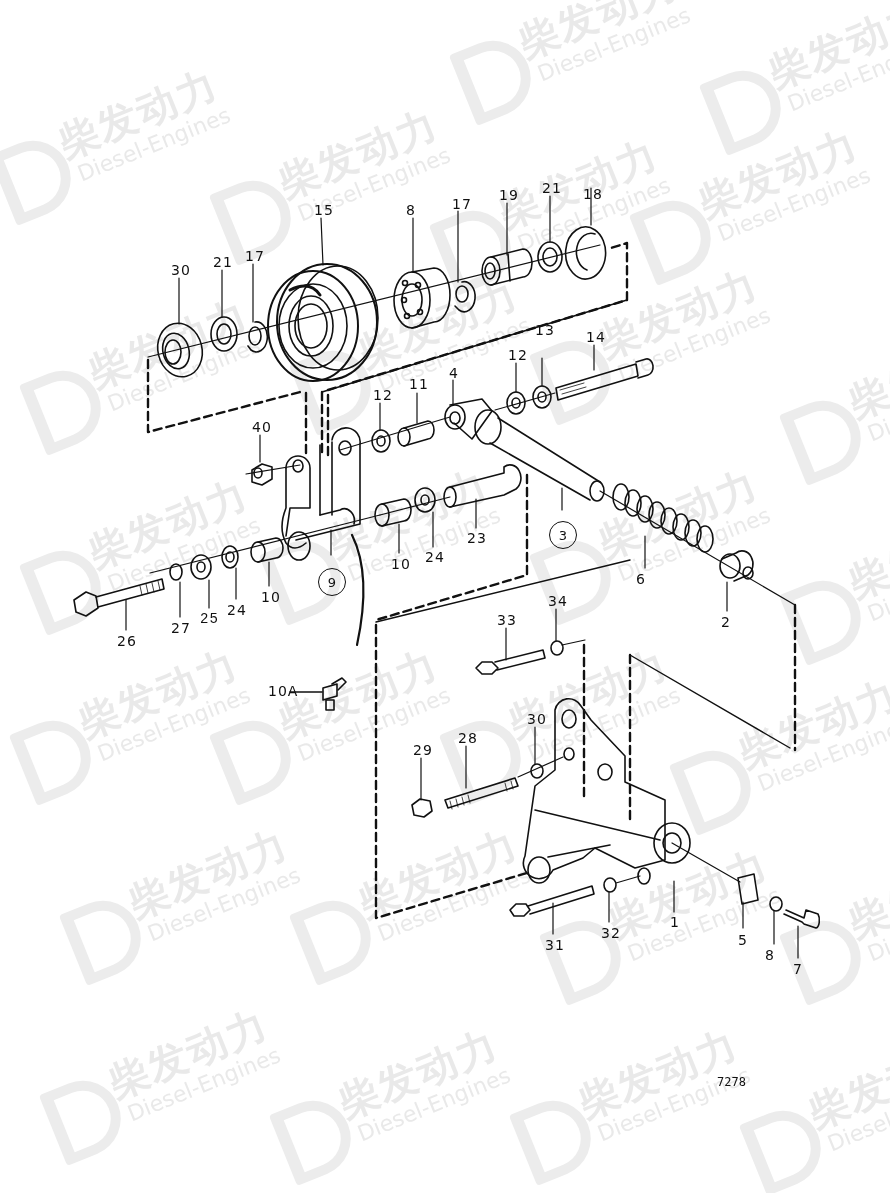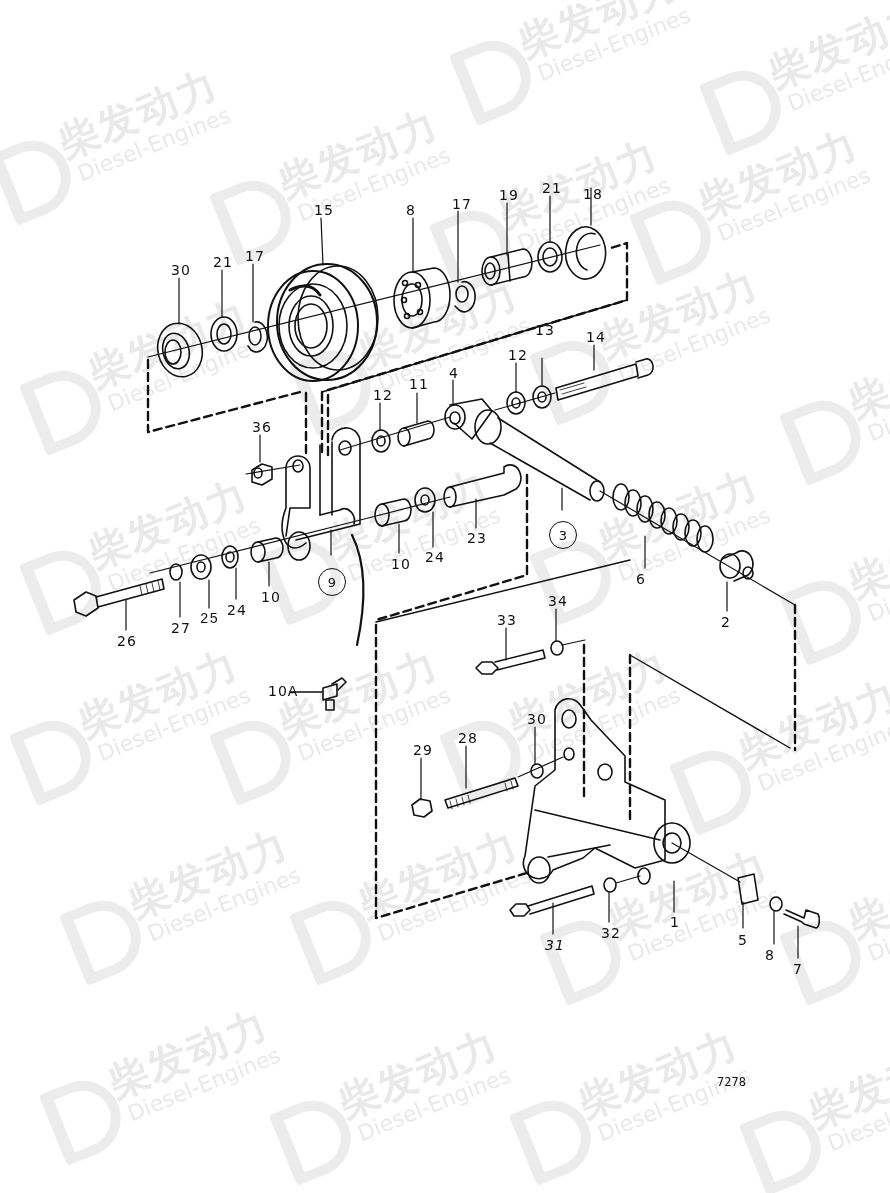--- a/index.html
+++ b/index.html
@@ -431,38 +431,38 @@
     <span class="lbl" style="left: 583px; top: 173px; margin-top: 14px;">18</span>
     <span class="lbl" style="left: 171px; top: 263px;">30</span>
     <span class="lbl" style="left: 213px; top: 255px;">21</span>
     <span class="lbl" style="left: 245px; top: 249px;">17</span>
     <span class="lbl" style="left: 586px; top: 330px;">14</span>
     <span class="lbl" style="left: 508px; top: 348px;">12</span>
     <span class="lbl" style="left: 535px; top: 323px;">13</span>
     <span class="lbl" style="left: 449px; top: 366px;">4</span>
     <span class="lbl" style="left: 373px; top: 388px;">12</span>
     <span class="lbl" style="left: 409px; top: 377px;">11</span>
-    <span class="lbl" style="left: 252px; top: 420px;">36</span>
+    <span class="lbl" style="left: 252px; top: 420px;">40</span>
     <span class="lbl" style="left: 467px; top: 531px;">23</span>
     <span class="lbl" style="left: 391px; top: 557px;">10</span>
     <span class="lbl" style="left: 425px; top: 550px;">24</span>
     <span class="lbl" style="left: 636px; top: 572px;">6</span>
     <span class="lbl" style="left: 721px; top: 615px;">2</span>
     <span class="lbl" style="left: 117px; top: 634px;">26</span>
     <span class="lbl" style="left: 171px; top: 621px;">27</span>
     <span class="lbl" style="left: 200px; top: 612px; font-family: Liberation Mono, monospace;">25</span>
     <span class="lbl" style="left: 227px; top: 603px;">24</span>
     <span class="lbl" style="left: 261px; top: 590px;">10</span>
     <span class="lbl" style="left: 268px; top: 684px;">10A</span>
     <span class="lbl" style="left: 497px; top: 613px;">33</span>
     <span class="lbl" style="left: 548px; top: 594px;">34</span>
     <span class="lbl" style="left: 527px; top: 712px;">30</span>
     <span class="lbl" style="left: 458px; top: 731px;">28</span>
     <span class="lbl" style="left: 413px; top: 743px; text-align: right;">29</span>
-    <span class="lbl" style="left: 545px; top: 938px; font-style: italic;">31</span>
+    <span class="lbl" style="left: 545px; top: 938px;">31</span>
     <span class="lbl" style="left: 601px; top: 926px;">32</span>
     <span class="lbl" style="left: 670px; top: 915px;">1</span>
     <span class="lbl" style="left: 738px; top: 933px;">5</span>
     <span class="lbl" style="left: 765px; top: 948px;">8</span>
     <span class="lbl" style="left: 793px; top: 962px;">7</span>
     <span class="circ" style="left: 549px; top: 521px;">3</span>
     <span class="circ" style="left: 318px; top: 568px;">9</span>
   </div>
 <div class="ref">7278</div>
 

